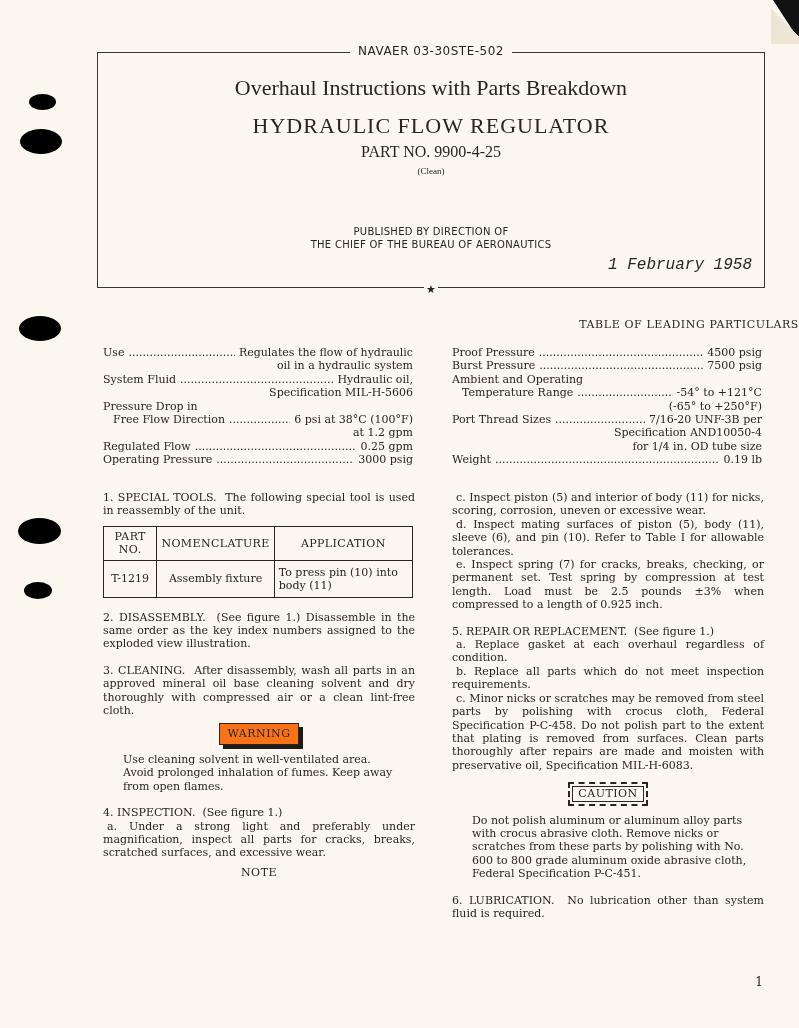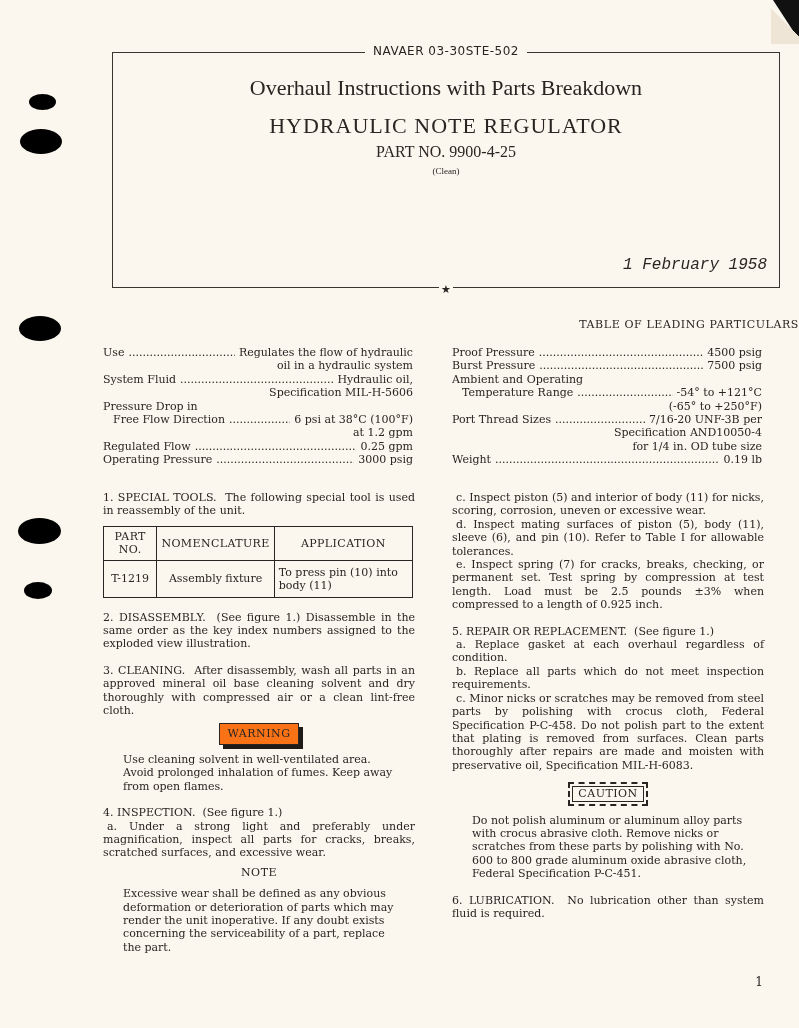--- a/index.html
+++ b/index.html
@@ -15,21 +15,21 @@
       border-top: 40px solid #111; border-left: 26px solid transparent;
     }
     .curl-fold {
       position: absolute; right: 0; top: 0; width: 28px; height: 44px;
       background: linear-gradient(225deg, transparent 50%, #efe5d6 50%);
     }
     .hole { position: absolute; background: #000; border-radius: 50%; }
 
     
     .title-box {
-      position: absolute; left: 112px; top: 52px; width: 668px; height: 236px;
+      position: absolute; left: 97px; top: 52px; width: 668px; height: 236px;
       border: 1.5px solid #3a3430; box-sizing: border-box;
     }
     .doc-number {
       position: absolute; left: 0; right: 0; top: -9px; text-align: center;
       font-family: "DejaVu Sans", "Liberation Sans", sans-serif; font-size: 12px;
       letter-spacing: 0.5px;
     }
     .doc-number span { background: #fbf6ee; padding: 0 8px; }
     .t1 { position: absolute; left: 0; right: 0; top: 22px; text-align: center; font-family: "Liberation Serif", serif; font-size: 22px; }
     .t2 { position: absolute; left: 0; right: 0; top: 60px; text-align: center; font-family: "Liberation Serif", serif; font-size: 22px; letter-spacing: 1px; }
@@ -91,23 +91,27 @@
 
   <div class="hole" style="left:29px;top:94px;width:27px;height:16px;"></div>
   <div class="hole" style="left:20px;top:129px;width:42px;height:25px;"></div>
   <div class="hole" style="left:19px;top:316px;width:42px;height:25px;"></div>
   <div class="hole" style="left:18px;top:518px;width:43px;height:26px;"></div>
   <div class="hole" style="left:24px;top:582px;width:28px;height:17px;"></div>
 
   <div class="title-box">
     <div class="doc-number"><span>NAVAER 03-30STE-502</span></div>
     <div class="t1">Overhaul Instructions with Parts Breakdown</div>
-    <div class="t2">HYDRAULIC NOTE REGULATOR</div>
+    <div class="t2">HYDRAULIC FLOW REGULATOR</div>
     <div class="t3">PART NO. 9900-4-25</div>
     <div class="t4">(Clean)</div>
+    <div class="pub">
+      <div>PUBLISHED BY DIRECTION OF</div>
+      <div>THE CHIEF OF THE BUREAU OF AERONAUTICS</div>
+    </div>
     <div class="date">1 February 1958</div>
     <div class="star"><span>★</span></div>
   </div>
 
   <div class="lp-title">TABLE OF LEADING PARTICULARS</div>
 
   <div class="lp-col lp-left">
     <div class="lp-row">
       <span class="lp-label">Use</span>
         <span class="lp-dots"></span>
@@ -206,21 +210,20 @@
       <span class="warn-box">WARNING</span>
     </div>
     <p class="callout">Use cleaning solvent in well-ventilated area. Avoid prolonged inhalation of fumes. Keep away from open flames.</p>
 
     <div>
       <span>4. INSPECTION.</span>&nbsp;
       <span>(See figure 1.)</span>
     </div>
     <p class="sub">a. Under a strong light and preferably under magnification, inspect all parts for cracks, breaks, scratched surfaces, and excessive wear.</p>
     <div class="note-head">NOTE</div>
-    <p class="callout">Excessive wear shall be defined as any obvious deformation or deterioration of parts which may render the unit inoperative. If any doubt exists concerning the serviceability of a part, replace the part.</p>
   </div>
 
   <div class="col col-right">
     <p class="sub">c. Inspect piston (5) and interior of body (11) for nicks, scoring, corrosion, uneven or excessive wear.</p>
     <p class="sub">d. Inspect mating surfaces of piston (5), body (11), sleeve (6), and pin (10). Refer to Table I for allowable tolerances.</p>
     <p class="sub" style="margin-bottom:13px;">e. Inspect spring (7) for cracks, breaks, checking, or permanent set. Test spring by compression at test length. Load must be 2.5 pounds ±3% when compressed to a length of 0.925 inch.</p>
 
     <div>
       <span>5. REPAIR OR REPLACEMENT.</span>&nbsp;
       <span>(See figure 1.)</span>

